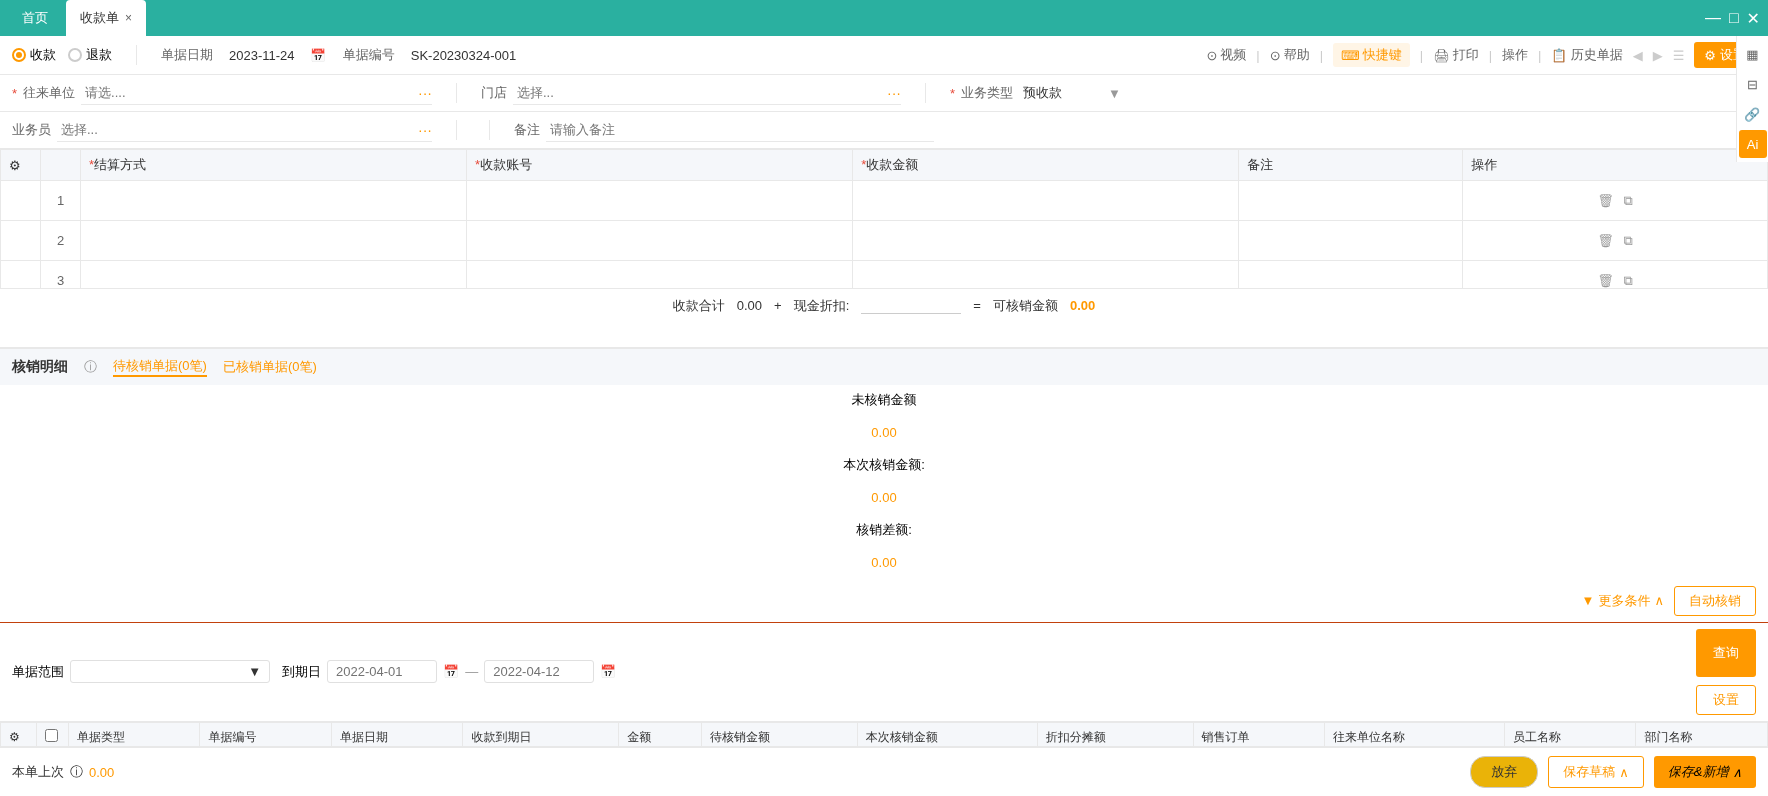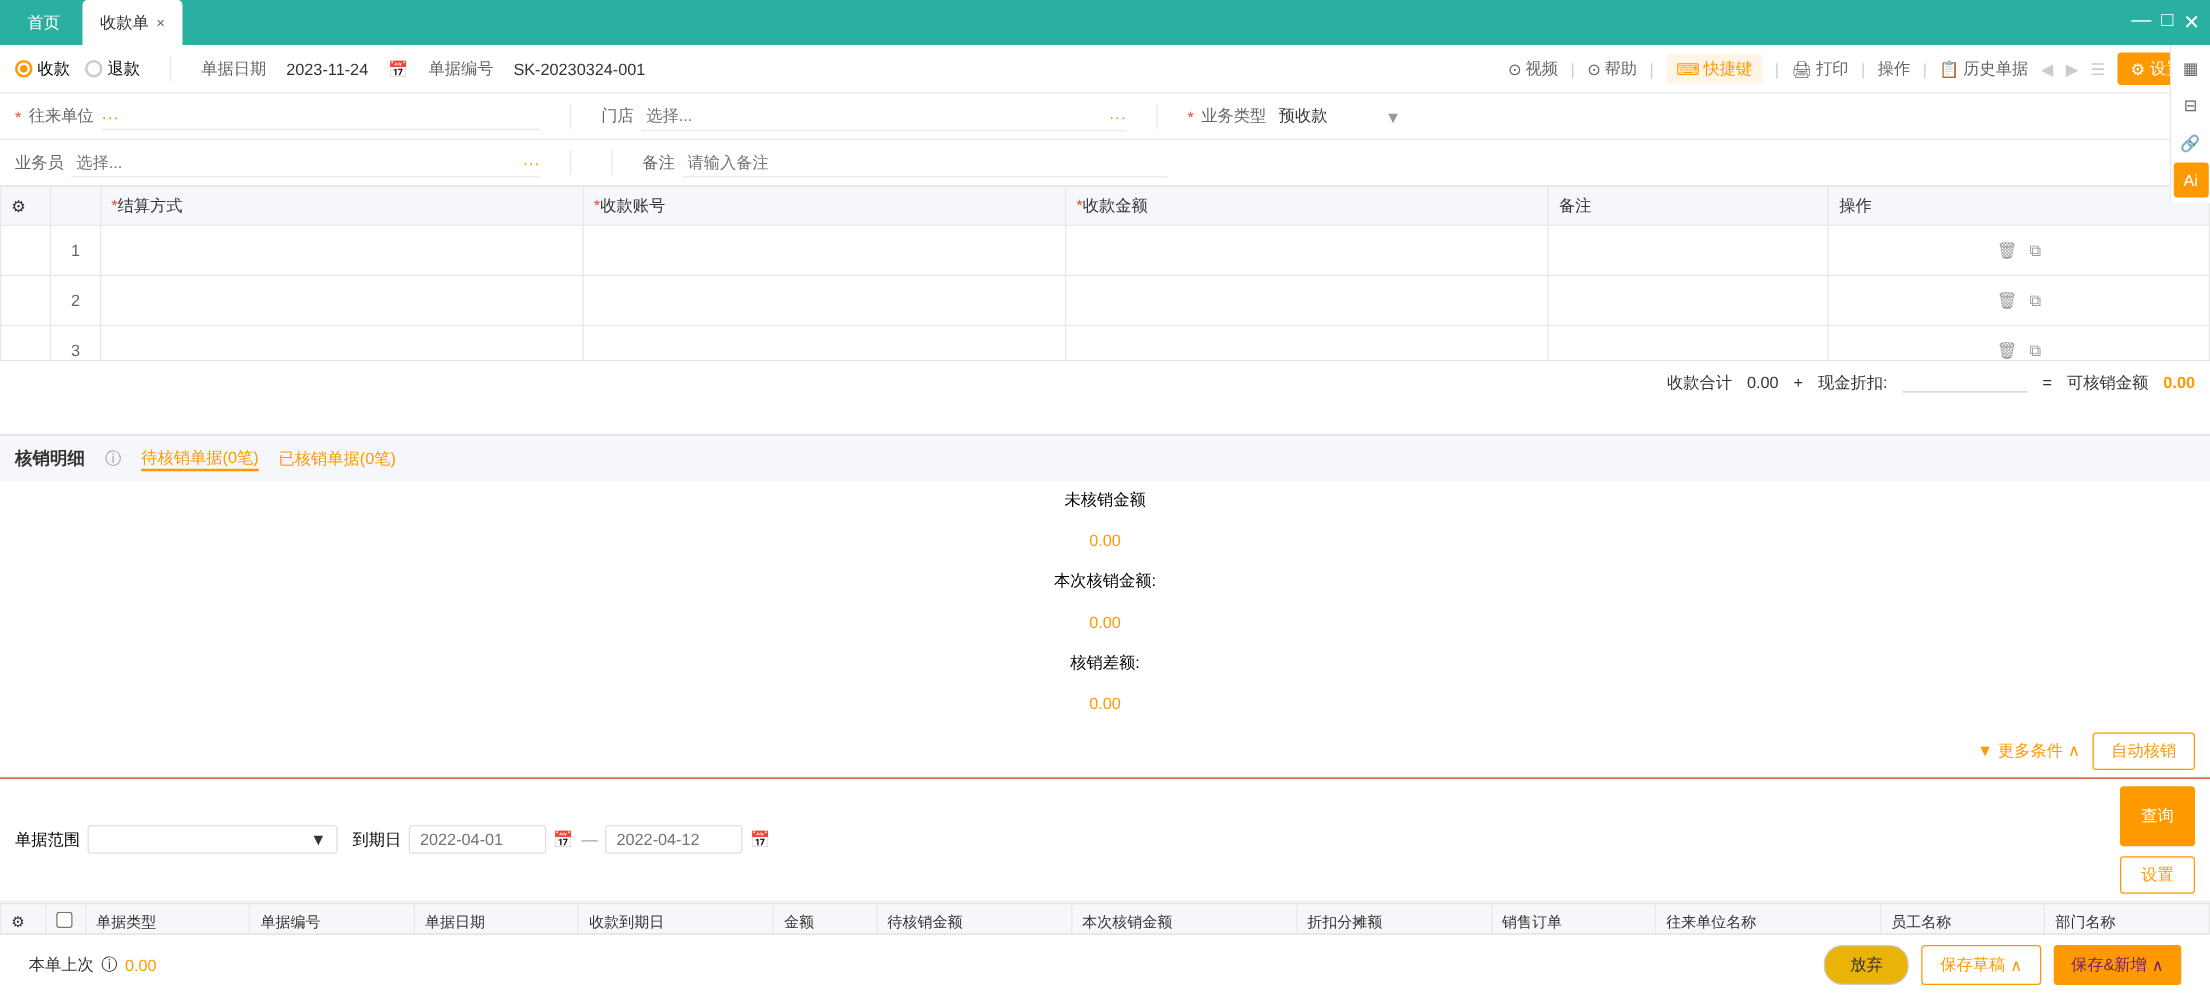--- a/index.html
+++ b/index.html
@@ -126,21 +126,21 @@
       height: 40px;
     }
     .row-num { color: #666; text-align: center; width: 40px; }
     .col-ops { text-align: center; white-space: nowrap; }
     .op-icon { color: #999; cursor: pointer; margin: 0 3px; }
 
     
     .sum-row {
       display: flex;
       align-items: center;
-      justify-content: flex-end;
+      justify-content: center;
       padding: 8px 12px;
       border-top: 1px solid #e8e8e8;
       gap: 12px;
       color: #333;
     }
     .sum-highlight { color: #f90; font-weight: bold; }
     .sum-input {
       border: none; border-bottom: 1px solid #ccc; width: 100px;
       outline: none; text-align: center;
     }
@@ -202,42 +202,42 @@
     .bottom-table-wrapper { overflow: auto; }
     .bottom-table thead th {
       background: #f5f7fa;
       font-size: 12px;
     }
 
     
     .bottom-bar {
       display: flex;
       align-items: center;
-      padding: 8px 23px;
+      padding: 8px 12px;
       border-top: 2px solid #e8e8e8;
       background: #fff;
       gap: 12px;
       position: absolute;
       bottom: 0;
       left: 0;
       right: 0;
     }
     .bottom-info { display: flex; align-items: center; gap: 6px; color: #333; }
     .bottom-right { margin-left: auto; display: flex; gap: 10px; }
     .btn-abandon {
       background: #eab308; border: 1px solid #ccc; color: #333; padding: 6px 20px;
       border-radius: 15px; cursor: pointer;
     }
     .btn-save-draft {
       background: #fff; border: 1px solid #f90; color: #f90; padding: 6px 14px;
       border-radius: 3px; cursor: pointer; display: flex; align-items: center; gap: 4px;
     }
     .btn-save-new {
-      background: #f90; border: none; color: #701a75; padding: 6px 14px;
-      border-radius: 3px; cursor: pointer; display: flex; align-items: center; gap: 4px;
+      background: #f90; border: none; color: #000000; padding: 6px 14px;
+      border-radius: 3px; cursor: pointer; display: flex; align-items: center; gap: 4px; font-style: italic;
     }
 
     
     .right-panel {
       position: absolute;
       right: 0;
       top: 36px;
       width: 32px;
       display: flex;
       flex-direction: column;
@@ -340,20 +340,21 @@
         </button>
       </div>
     </div>
 
     <div class="form-row">
 
       <div class="form-field" style="max-width:420px;">
         <span class="required-star">*</span>
         <span class="form-field-label2">往来单位</span>
         <div class="form-input-box">
+          <input class="form-input" placeholder="请选...." style="">
           <span class="ellipsis-btn">···</span>
         </div>
       </div>
       <div class="divider-v"></div>
 
       <div class="form-field" style="max-width:420px;">
         <span class="form-field-label2">门店</span>
         <div class="form-input-box">
           <input class="form-input" placeholder="选择..." style="">
           <span class="ellipsis-btn">···</span>

